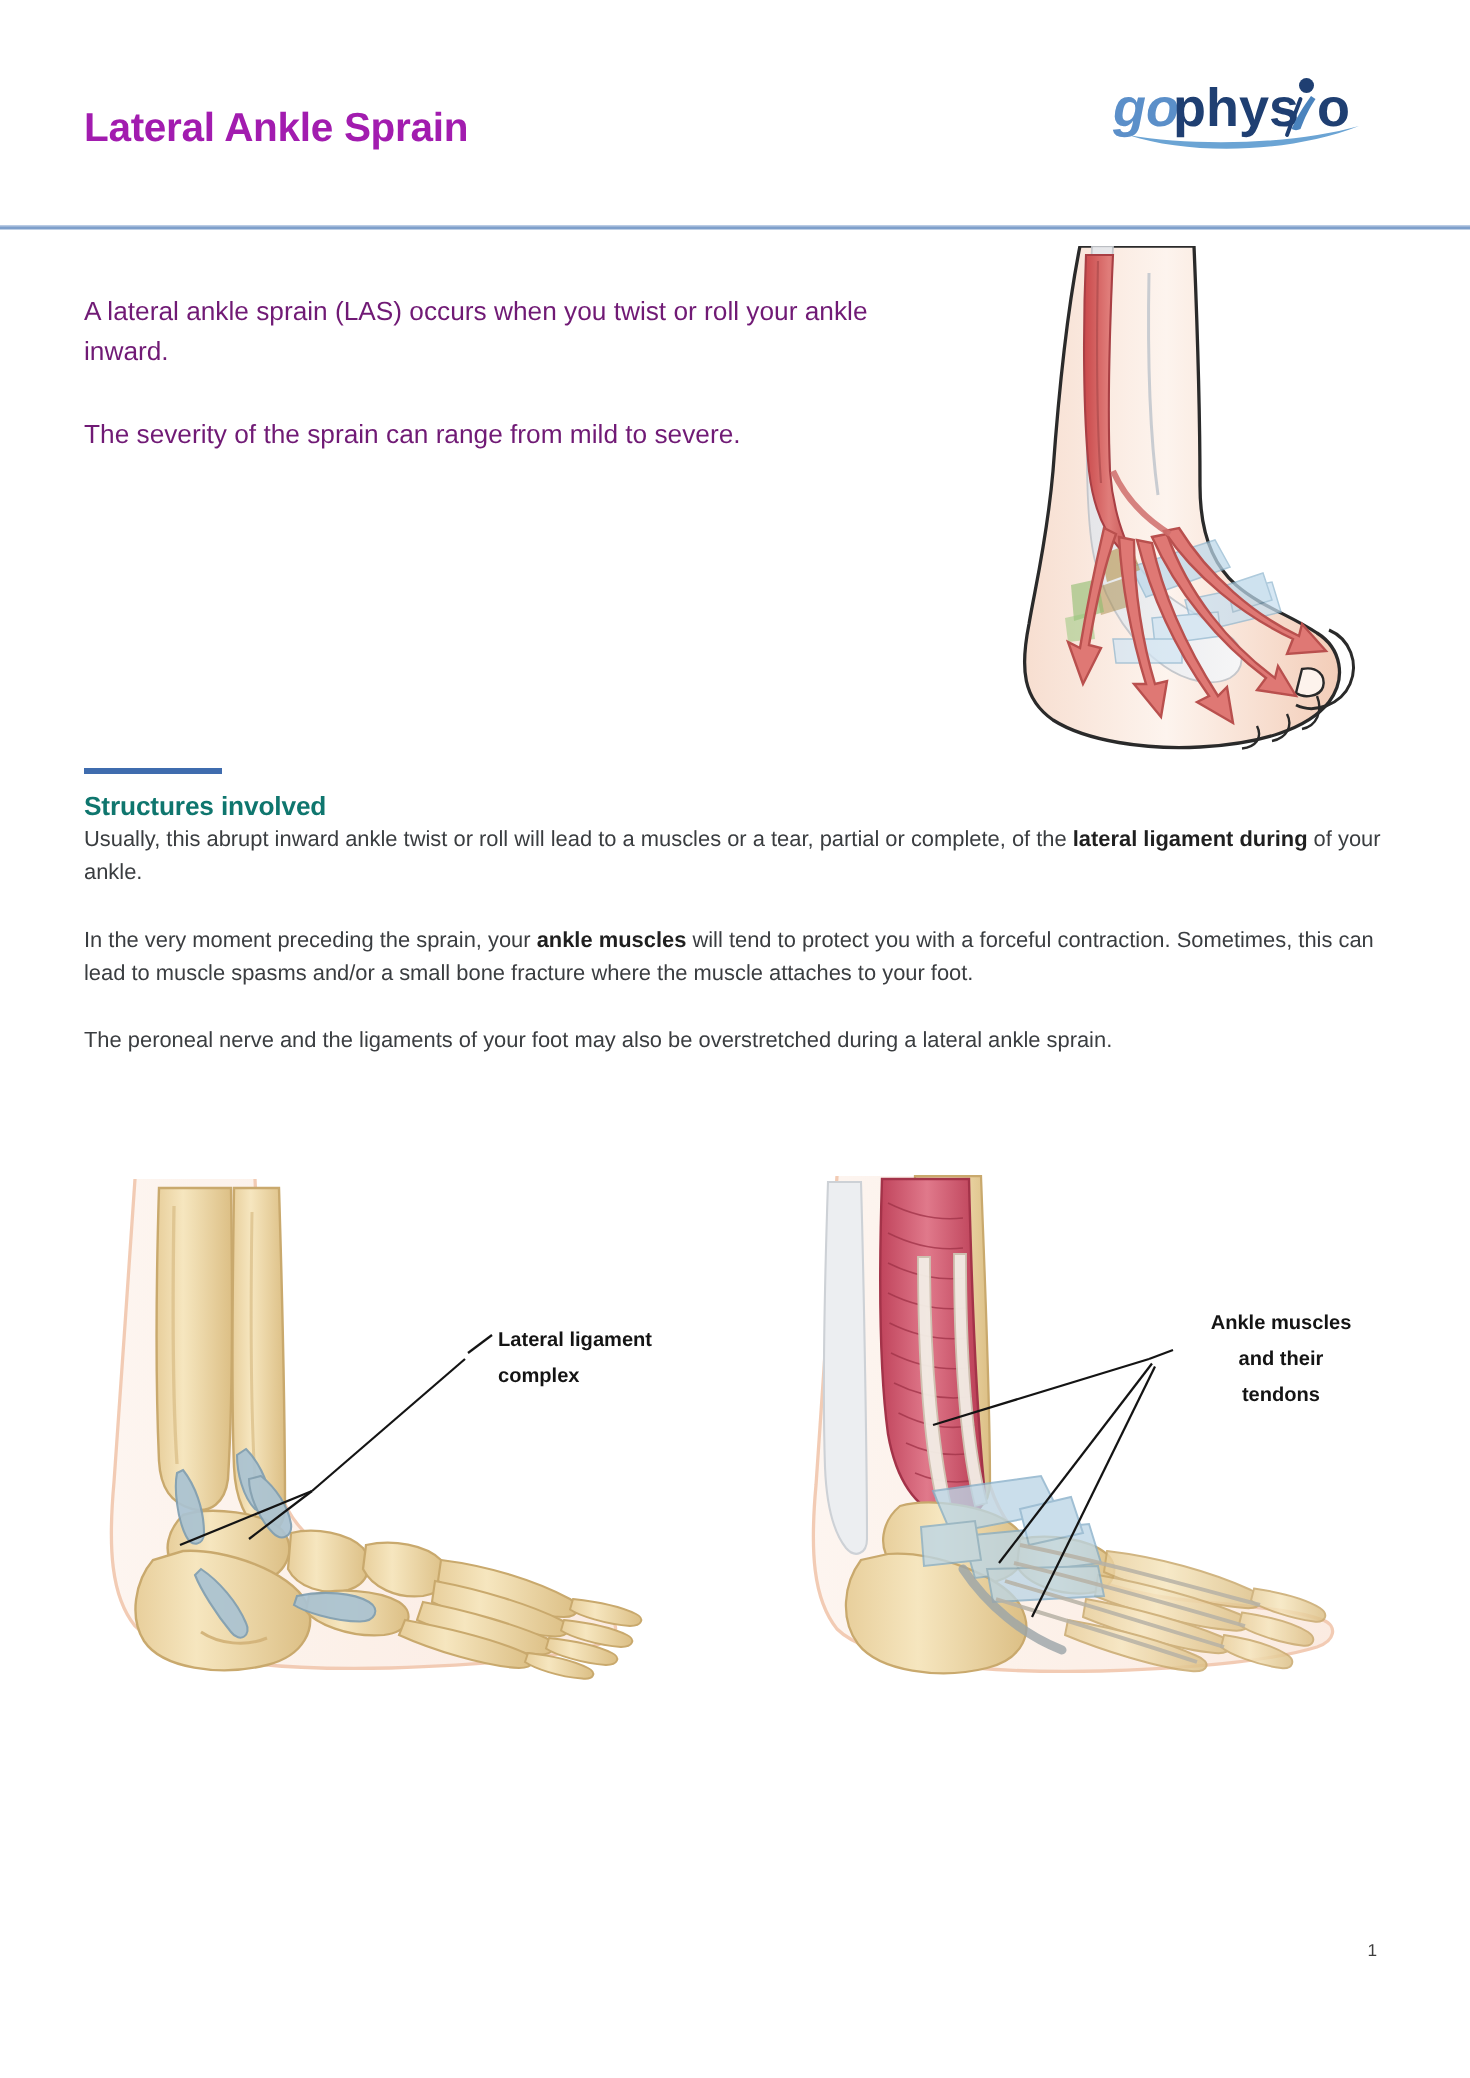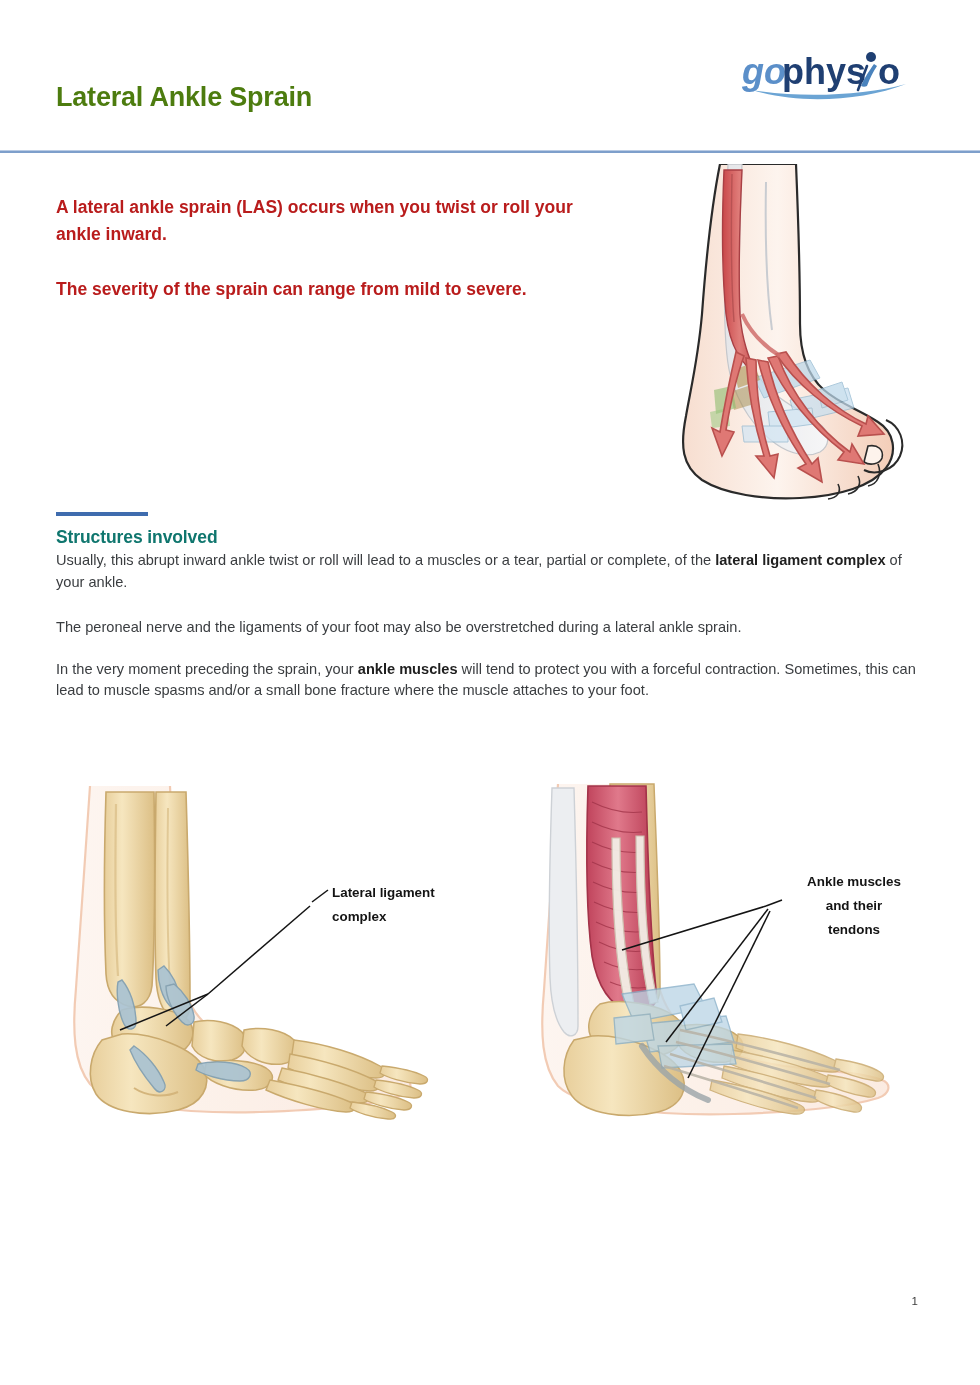--- a/index.html
+++ b/index.html
@@ -15,26 +15,26 @@
   }
 
   
   .page-header {
     position: relative;
     height: 152px;
   }
   .doc-title {
     position: absolute;
     left: 56px;
-    top: 82px;
+    top: 70px;
     margin: 0;
     font-size: 27px;
     font-weight: bold;
     letter-spacing: -0.2px;
-    color: #4d7c0f;
+    color: #a21caf;
   }
   .brand-logo {
     position: absolute;
     right: 62px;
     top: 44px;
     width: 178px;
     height: 60px;
   }
   .header-rule {
     position: absolute;
@@ -54,22 +54,22 @@
   .intro-text {
     position: absolute;
     left: 56px;
     top: 42px;
     width: 555px;
   }
   .intro-text p {
     margin: 0 0 28px 0;
     font-size: 17.5px;
     line-height: 1.55;
-    color: #b91c1c;
-    font-weight: 700;
+    color: #701a75;
+    font-weight: 400;
   }
   .intro-text p:last-child { margin-bottom: 16px; }
 
   .hero-figure {
     position: absolute;
     right: 58px;
     top: 12px;
     width: 250px;
     height: 352px;
   }
@@ -247,28 +247,28 @@
   </div>
 </div>
 
 <div class="structures-section">
 
   <div class="accent-rule"></div>
 
   <h2 class="section-heading">Structures involved</h2>
 
   <p class="body-para tight">
-    <span>Usually, this abrupt inward ankle twist or roll will lead to a muscles or a tear, partial or complete, of the </span><b>lateral ligament complex</b><span> of your ankle.</span>
+    <span>Usually, this abrupt inward ankle twist or roll will lead to a muscles or a tear, partial or complete, of the </span><b>lateral ligament during</b><span> of your ankle.</span>
   </p>
-
-  <p class="body-para">The peroneal nerve and the ligaments of your foot may also be overstretched during a lateral ankle sprain.</p>
 
   <p class="body-para tight">
     <span>In the very moment preceding the sprain, your </span><b>ankle muscles</b><span> will tend to protect you with a forceful contraction. Sometimes, this can lead to muscle spasms and/or a small bone fracture where the muscle attaches to your foot.</span>
   </p>
+
+  <p class="body-para">The peroneal nerve and the ligaments of your foot may also be overstretched during a lateral ankle sprain.</p>
 </div>
 
 <div class="figures-row">
 
   <div class="figure-panel left">
     <svg viewBox="0 0 400 360" xmlns="http://www.w3.org/2000/svg">
       <defs>
         <linearGradient id="boneL" x1="0" y1="0" x2="1" y2="0">
           <stop offset="0%" stop-color="#e8cf9c"></stop>
           <stop offset="35%" stop-color="#f6e6bf"></stop>

